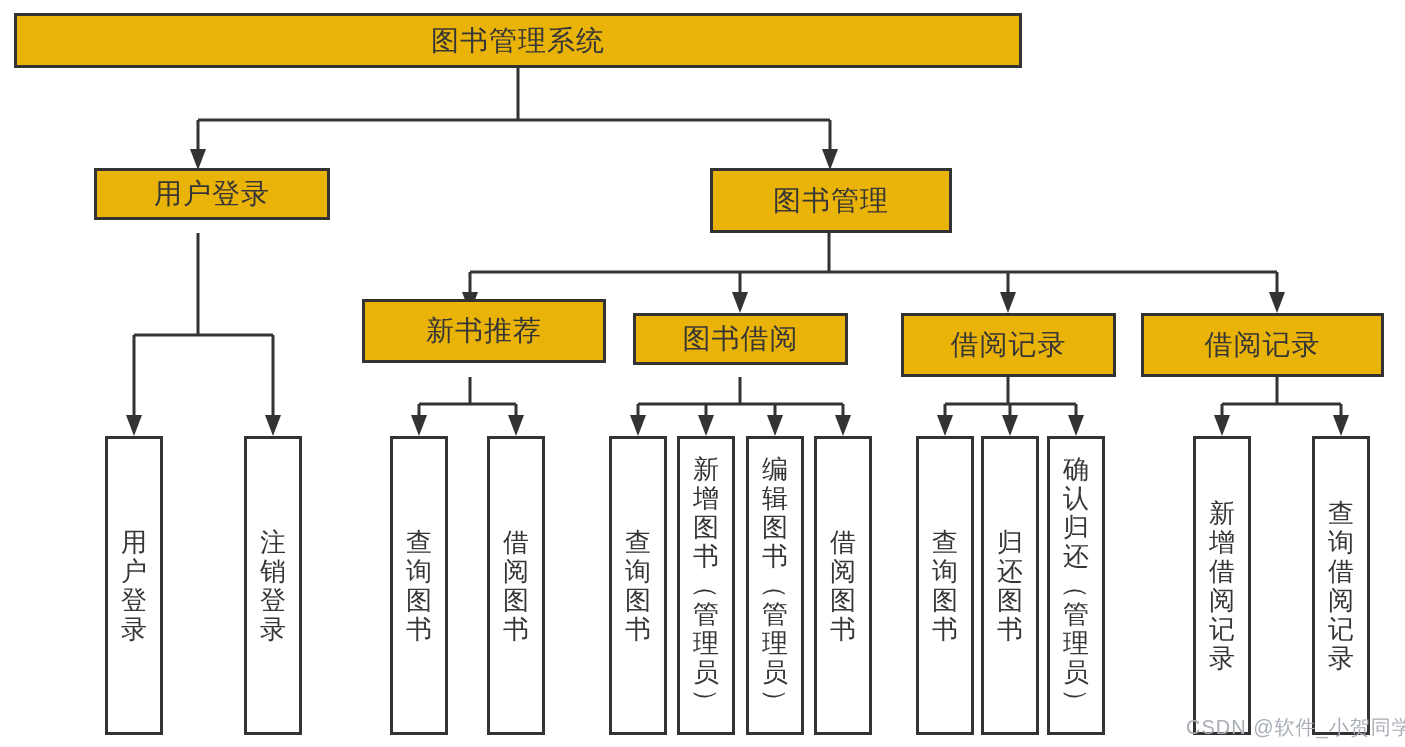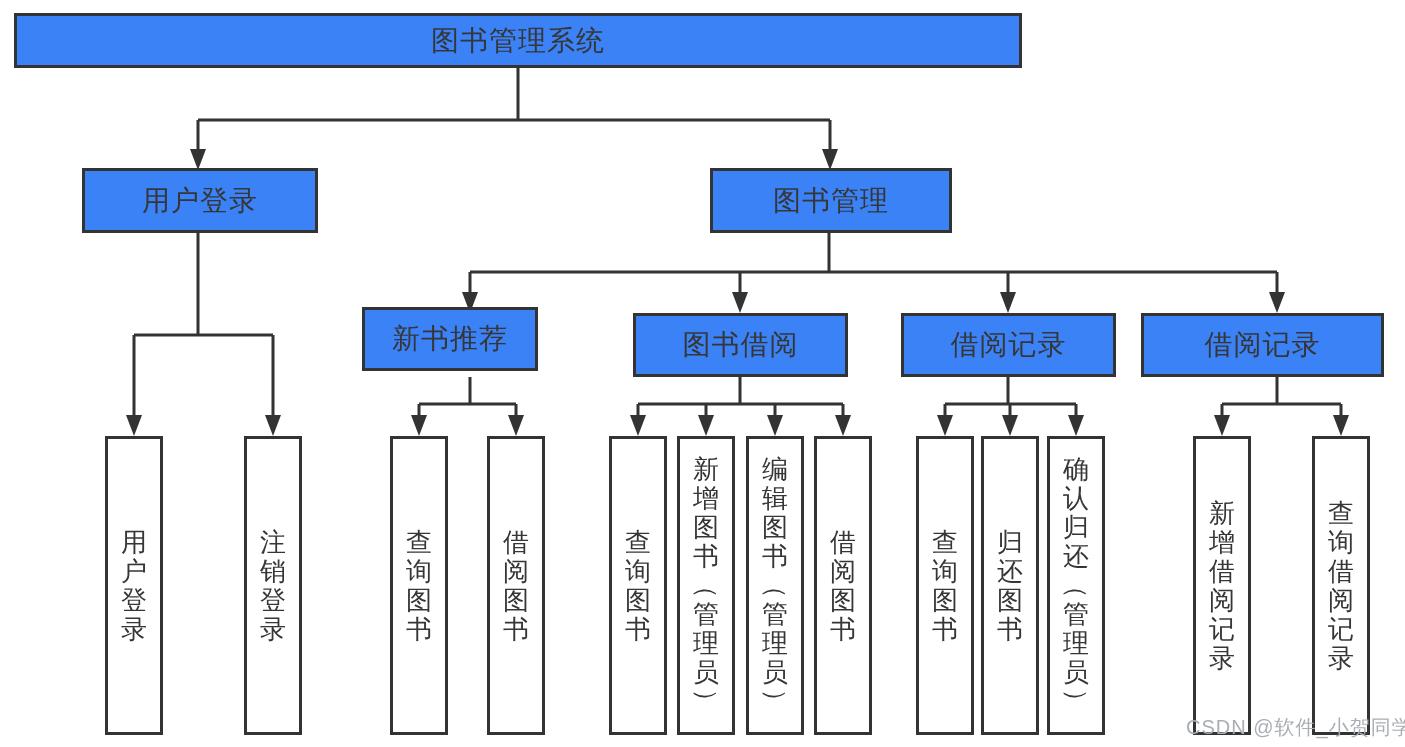--- a/index.html
+++ b/index.html
@@ -3,21 +3,21 @@
 <meta charset="utf-8">
 <style>
   html,body{margin:0;padding:0;background:#fff;}
   .stage{
     position:relative;width:1405px;height:747px;background:#ffffff;
     font-family:"Liberation Sans","DejaVu Sans",sans-serif;overflow:hidden;
   }
   .stage > svg{position:absolute;left:0;top:0;}
   .hbox{
     position:absolute;box-sizing:border-box;border:3px solid #333333;
-    background:#3b82f6;display:flex;align-items:center;justify-content:center;
+    background:#eab308;display:flex;align-items:center;justify-content:center;
   }
   .hlabel{font-size:28px;color:#363636;letter-spacing:1px;white-space:nowrap;}
   .vbox{
     position:absolute;top:436px;height:299px;width:58px;box-sizing:border-box;
     border:3px solid #333333;background:#ffffff;
   }
   .vtext{
     display:flex;flex-direction:column;align-items:center;justify-content:center;
     height:100%;width:100%;
   }
@@ -50,31 +50,31 @@
          M767 415 L783 415 L775 436 Z  M835 415 L851 415 L843 436 Z
          M937 415 L953 415 L945 436 Z  M1002 415 L1018 415 L1010 436 Z
          M1068 415 L1084 415 L1076 436 Z
          M1214 415 L1230 415 L1222 436 Z  M1333 415 L1349 415 L1341 436 Z"></path>
   </svg>
 
   <div class="hbox" style="left:14px;top:13px;width:1008px;height:55px">
     <span class="hlabel">图书管理系统</span>
   </div>
 
-  <div class="hbox" style="left:82px;top:168px;width:236px;height:65px">
+  <div class="hbox" style="left:94px;top:168px;width:236px;height:52px">
     <span class="hlabel">用户登录</span>
   </div>
   <div class="hbox" style="left:710px;top:168px;width:242px;height:65px">
     <span class="hlabel">图书管理</span>
   </div>
 
-  <div class="hbox" style="left:362px;top:307px;width:176px;height:64px">
+  <div class="hbox" style="left:362px;top:299px;width:244px;height:64px">
     <span class="hlabel">新书推荐</span>
   </div>
-  <div class="hbox" style="left:633px;top:313px;width:215px;height:64px">
+  <div class="hbox" style="left:633px;top:313px;width:215px;height:52px">
     <span class="hlabel">图书借阅</span>
   </div>
   <div class="hbox" style="left:901px;top:313px;width:215px;height:64px">
     <span class="hlabel">借阅记录</span>
   </div>
   <div class="hbox" style="left:1141px;top:313px;width:243px;height:64px">
     <span class="hlabel">借阅记录</span>
   </div>
 
   <div class="vbox" style="left:105px">

